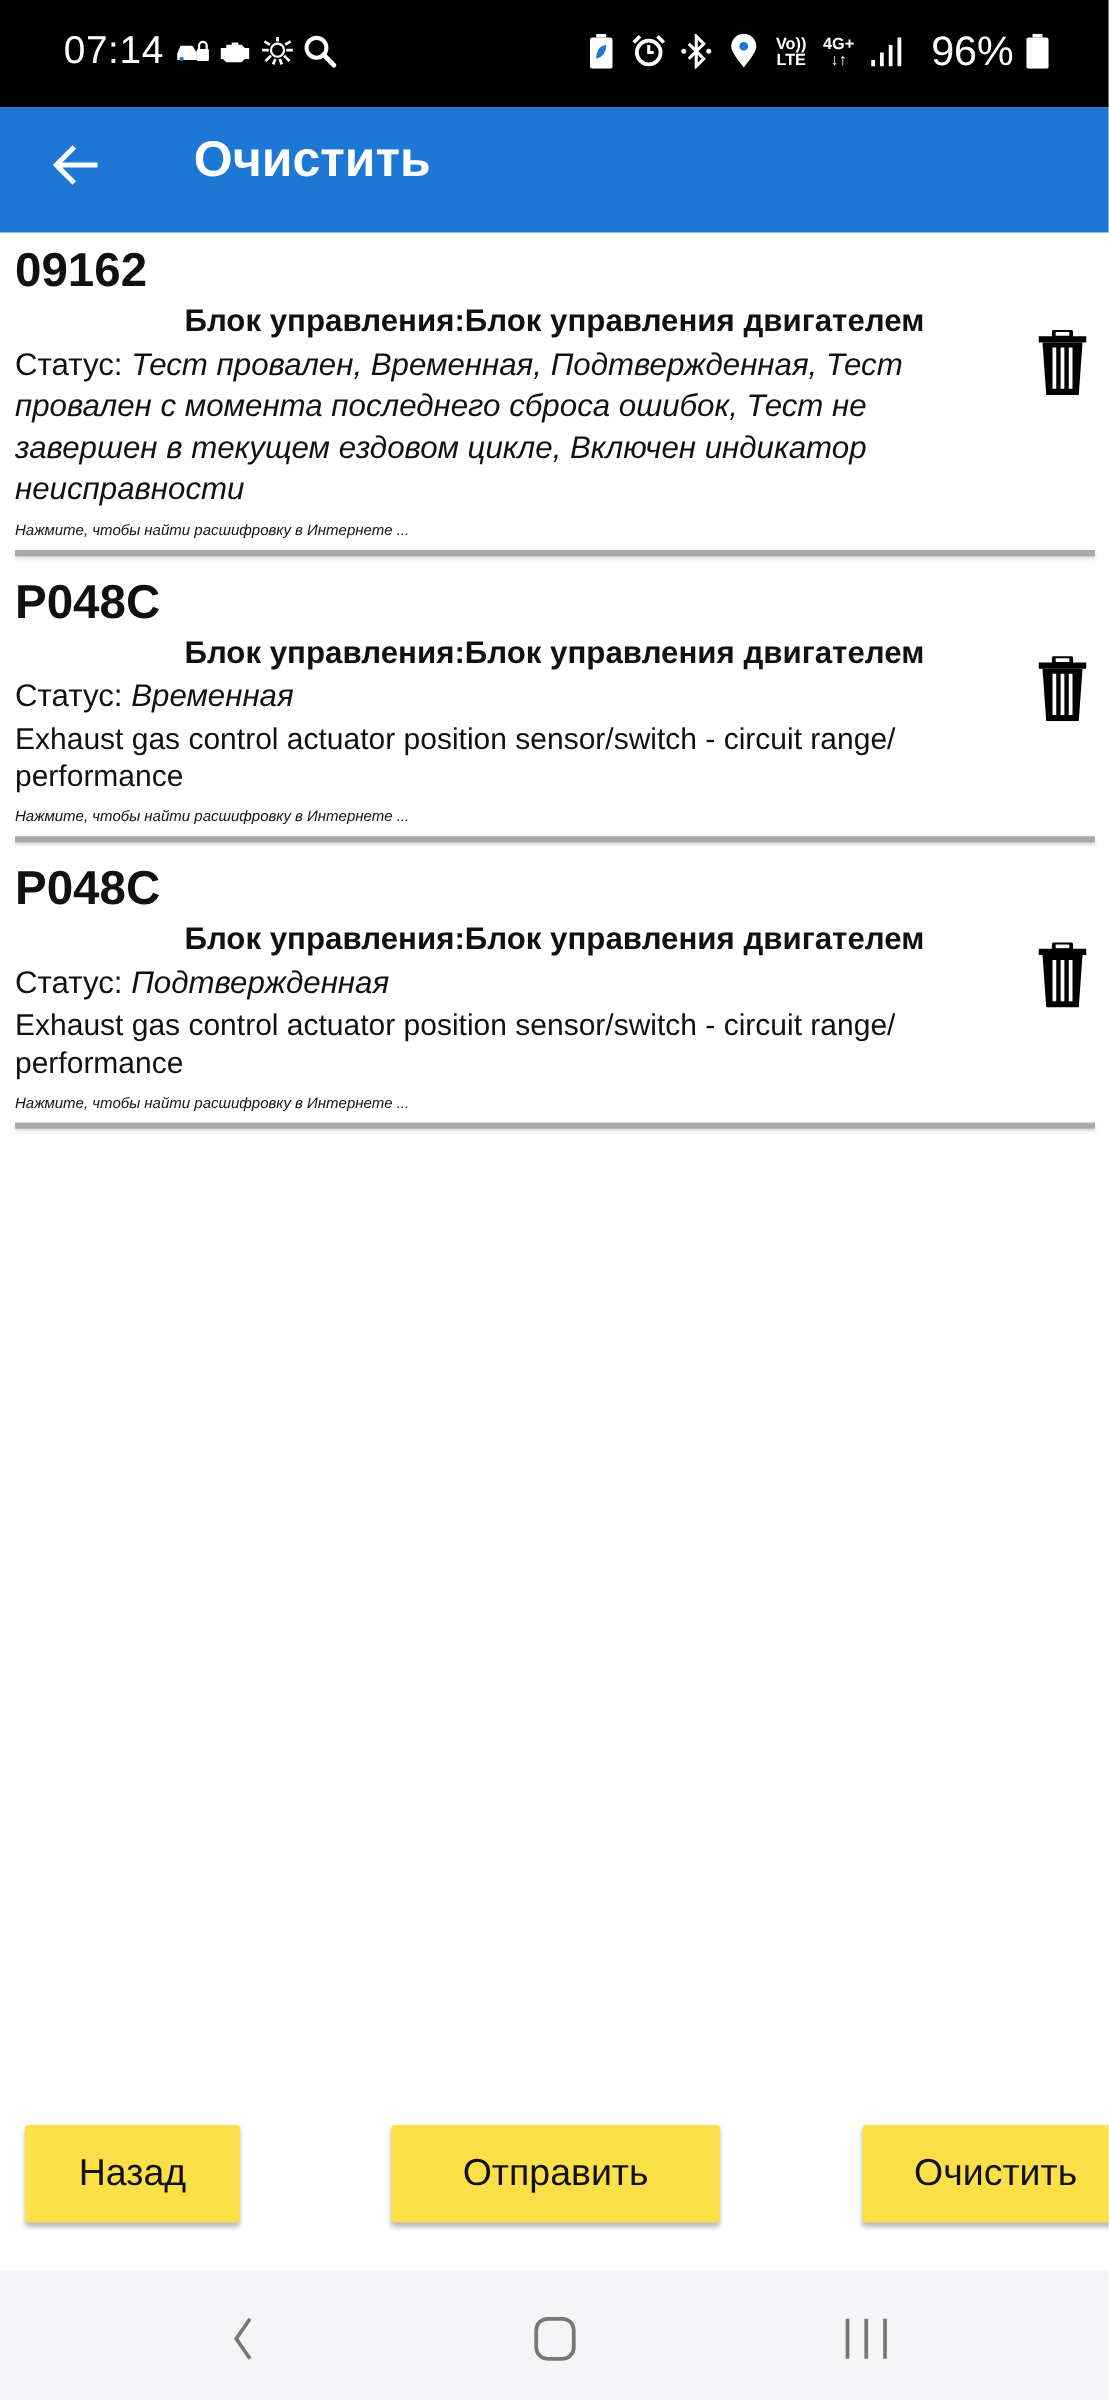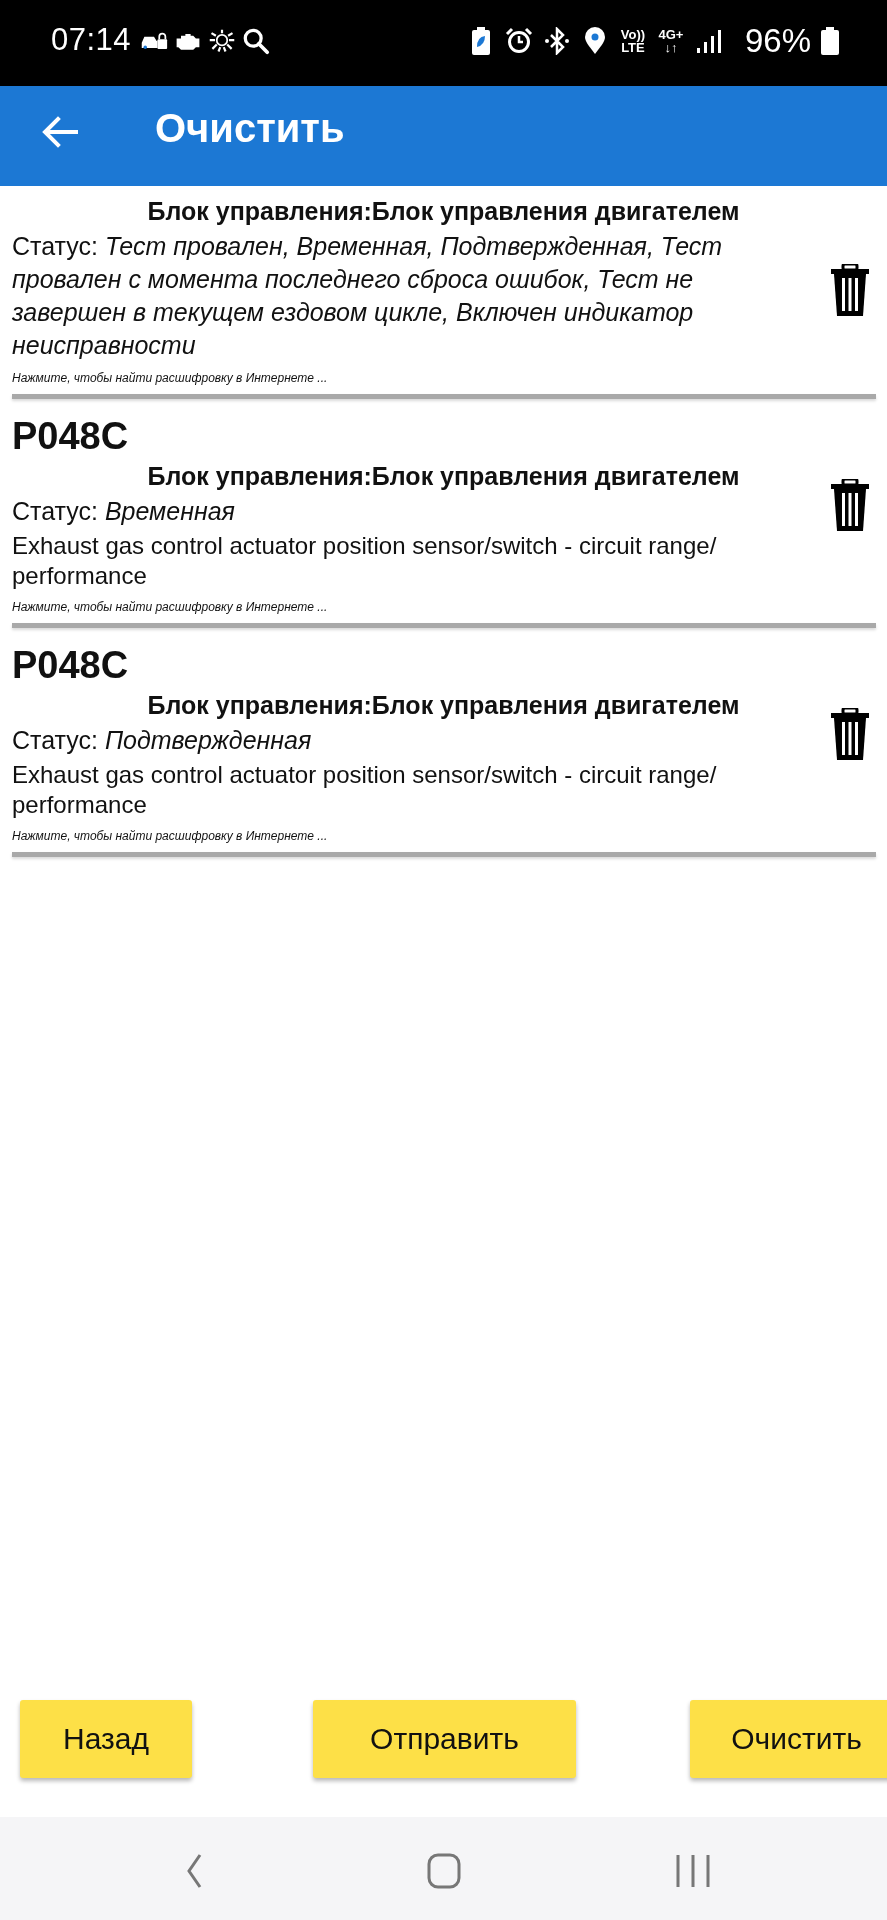--- a/index.html
+++ b/index.html
@@ -137,20 +137,21 @@
     <svg width="48" height="48" viewBox="0 0 48 48">
         <path d="M40 24 H10 M22 11 L9 24 L22 37" stroke="#fff" stroke-width="4" fill="none" stroke-linecap="square"></path>
       </svg>
   </div>
   <div class="app-title">Очистить</div>
 </div>
 
 <div class="list">
 
   <div class="item">
+    <div class="code">09162</div>
     <div class="unit">Блок управления:Блок управления двигателем</div>
     <div class="status"><span>Статус: </span><i>Тест провален, Временная, Подтвержденная, Тест провален с момента последнего сброса ошибок, Тест не завершен в текущем ездовом цикле, Включен индикатор неисправности</i></div>
     <div class="hint">Нажмите, чтобы найти расшифровку в Интернете ...</div>
     <div class="divider"></div>
     <div class="trash" style="top:78px;">
       <svg width="42" height="52" viewBox="0 0 42 52">
           <rect x="14" y="0" width="14" height="6" rx="2" fill="none" stroke="#000" stroke-width="3"></rect>
           <rect x="2" y="5" width="38" height="5" fill="#000"></rect>
           <path d="M5 10 H37 L34 52 H8Z" fill="#000"></path>
           <rect x="13" y="14" width="3" height="33" fill="#fff"></rect>

